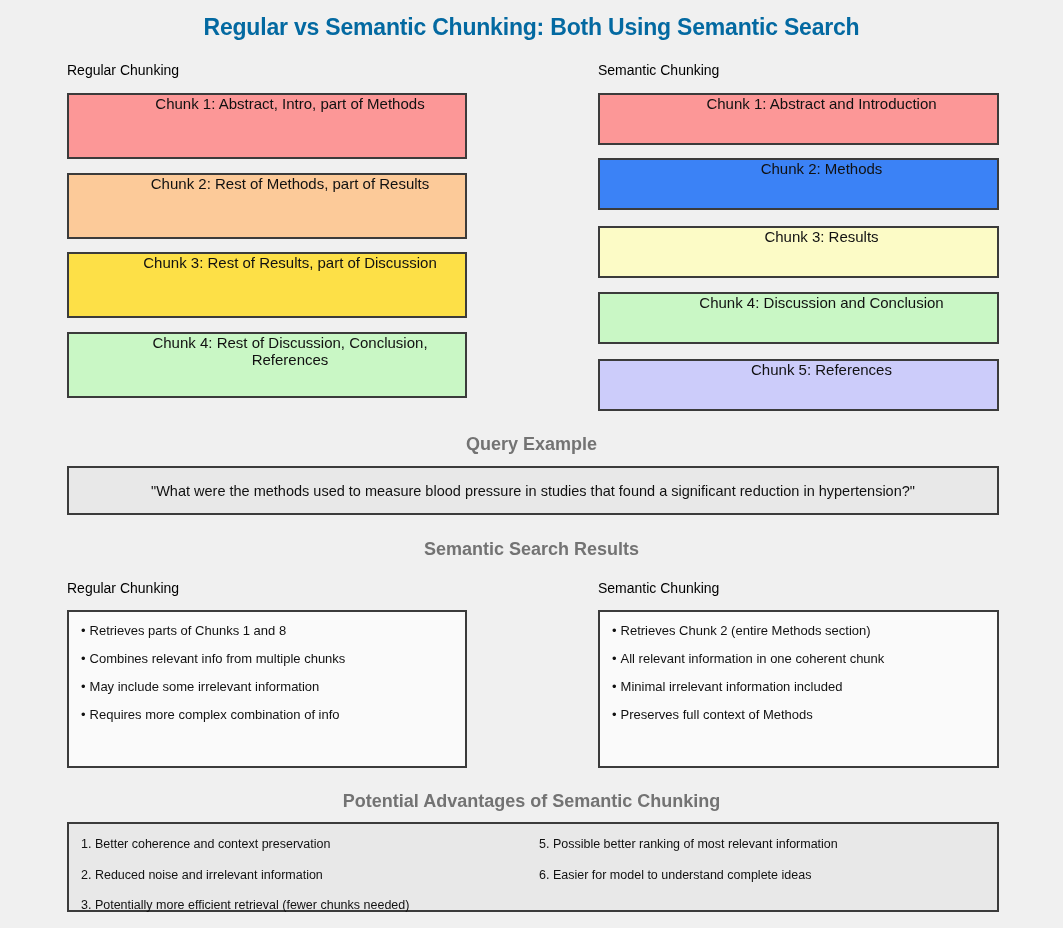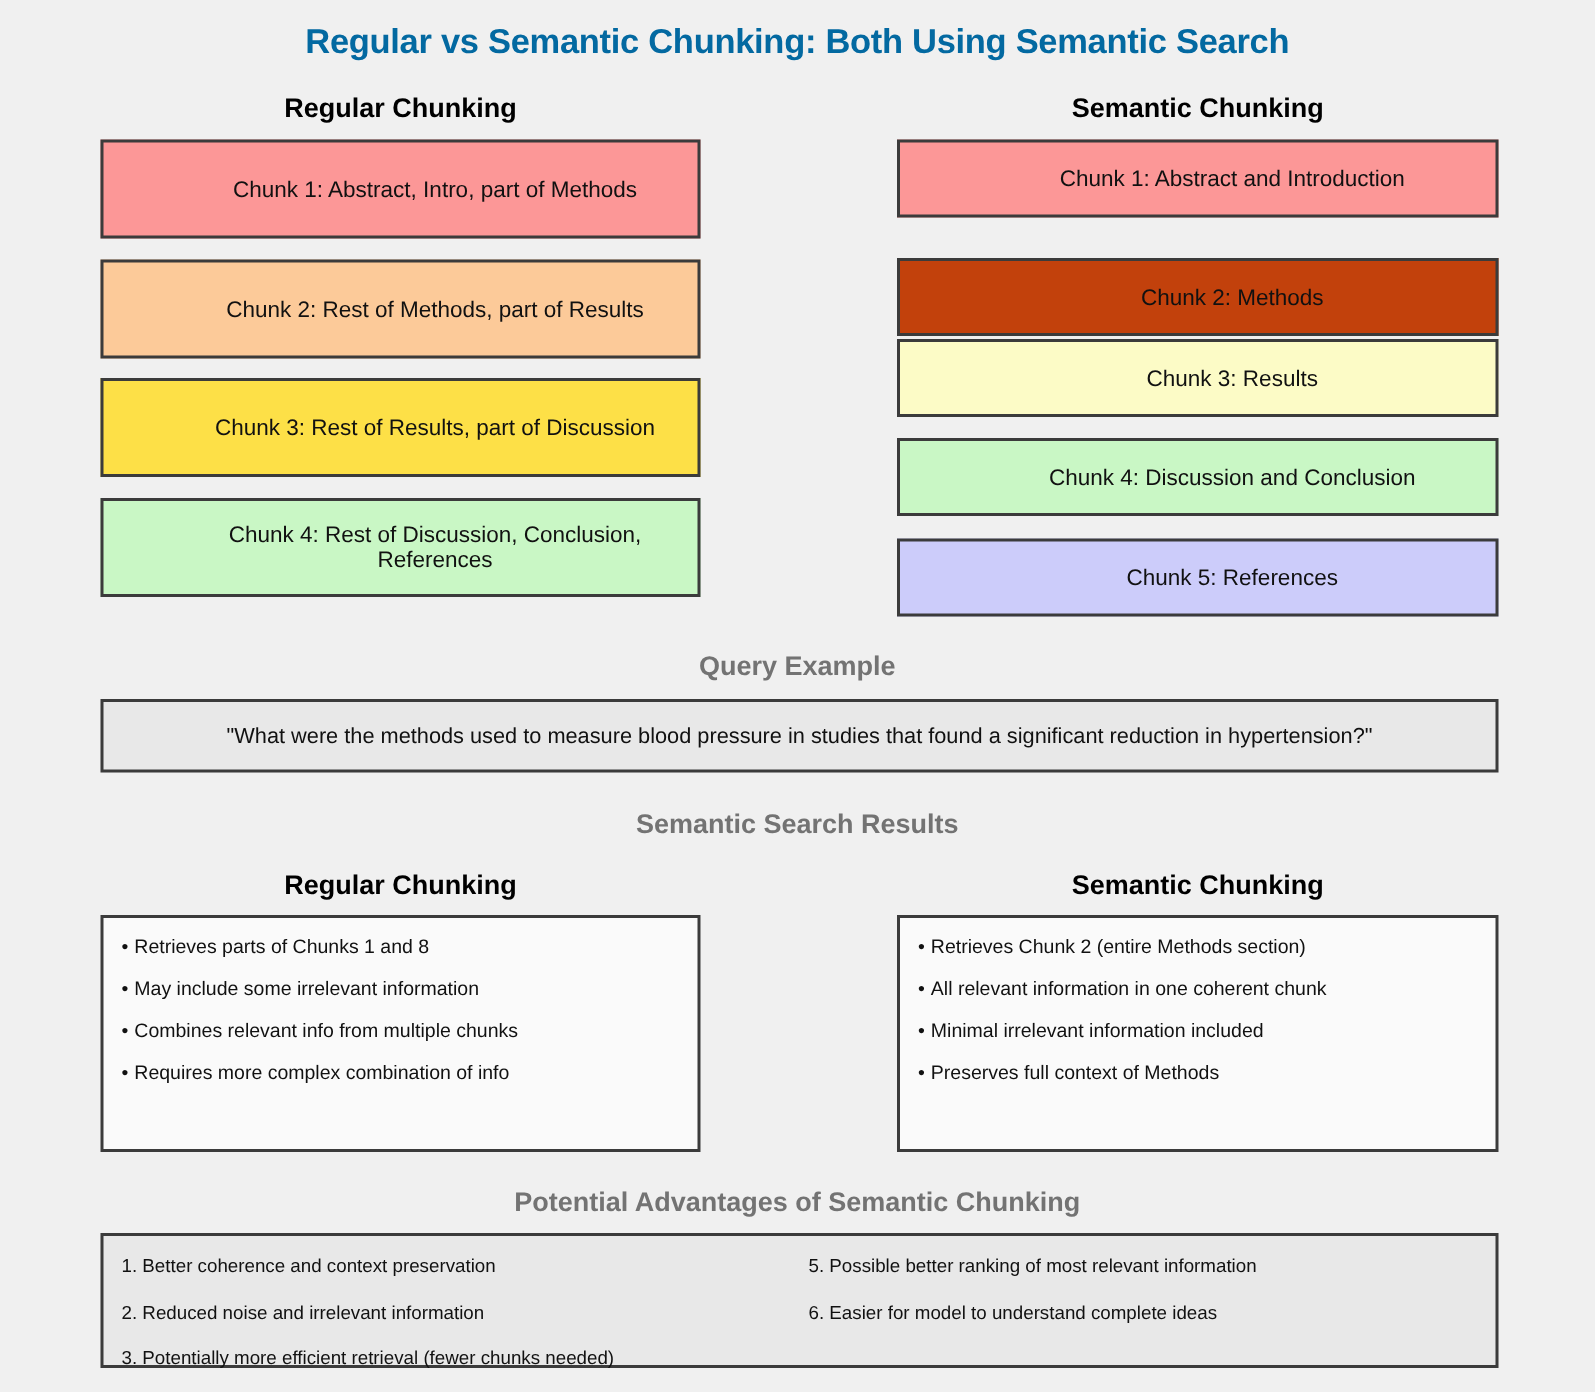--- a/index.html
+++ b/index.html
@@ -35,33 +35,31 @@
   }
   .section-title {
     position: absolute;
     text-align: center;
     font-size: 18px;
     font-weight: bold;
     color: #737373;
   }
   .col-head {
     position: absolute;
-    text-align: center;
-    font-size: 18px;
-    font-weight: bold;
+    font-size: 14px;
+    font-weight: normal;
     color: #000;
   }
 
   
   .chunk {
     position: absolute;
     box-sizing: border-box;
     border: 2px solid #3b3b3b;
     display: flex;
-    align-items: center;
     justify-content: center;
     font-size: 15px;
     color: #111;
     text-align: center;
     padding-left: 46px;
   }
 
   
   .panel {
     position: absolute;
@@ -135,21 +133,21 @@
   <div class="chunk" style="left:67px; top:252px; width:400px; height:66px; background:#fde047;">
     <span>Chunk 3: Rest of Results, part of Discussion</span>
   </div>
   <div class="chunk" style="left:67px; top:332px; width:400px; height:66px; background:#c9f7c5;">
     <span>Chunk 4: Rest of Discussion, Conclusion, References</span>
   </div>
 
   <div class="chunk" style="left:598px; top:93px; width:401px; height:52px; background:#fc9797;">
     <span>Chunk 1: Abstract and Introduction</span>
   </div>
-  <div class="chunk" style="left:598px; top:172px; width:401px; height:52px; background:#c2410c;">
+  <div class="chunk" style="left:598px; top:158px; width:401px; height:52px; background:#3b82f6;">
     <span>Chunk 2: Methods</span>
   </div>
   <div class="chunk" style="left:598px; top:226px; width:401px; height:52px; background:#fcfbc6;">
     <span>Chunk 3: Results</span>
   </div>
   <div class="chunk" style="left:598px; top:292px; width:401px; height:52px; background:#c9f7c5;">
     <span>Chunk 4: Discussion and Conclusion</span>
   </div>
   <div class="chunk" style="left:598px; top:359px; width:401px; height:52px; background:#ccccfa;">
     <span>Chunk 5: References</span>
@@ -163,24 +161,24 @@
   <div class="section-title" style="left:0; top:539px; width:1063px;">Semantic Search Results</div>
 
   <div class="col-head" style="left:67px; top:580px; width:400px;">Regular Chunking</div>
   <div class="col-head" style="left:598px; top:580px; width:401px;">Semantic Chunking</div>
 
   <div class="panel result-panel" style="left:67px; top:610px; width:400px; height:158px;">
     <div class="bullet-row">
       <span class="bullet-dot">•</span><span>Retrieves parts of Chunks 1 and 8</span>
     </div>
     <div class="bullet-row">
+      <span class="bullet-dot">•</span><span>Combines relevant info from multiple chunks</span>
+    </div>
+    <div class="bullet-row">
       <span class="bullet-dot">•</span><span>May include some irrelevant information</span>
-    </div>
-    <div class="bullet-row">
-      <span class="bullet-dot">•</span><span>Combines relevant info from multiple chunks</span>
     </div>
     <div class="bullet-row">
       <span class="bullet-dot">•</span><span>Requires more complex combination of info</span>
     </div>
   </div>
 
   <div class="panel result-panel" style="left:598px; top:610px; width:401px; height:158px;">
     <div class="bullet-row">
       <span class="bullet-dot">•</span><span>Retrieves Chunk 2 (entire Methods section)</span>
     </div>

